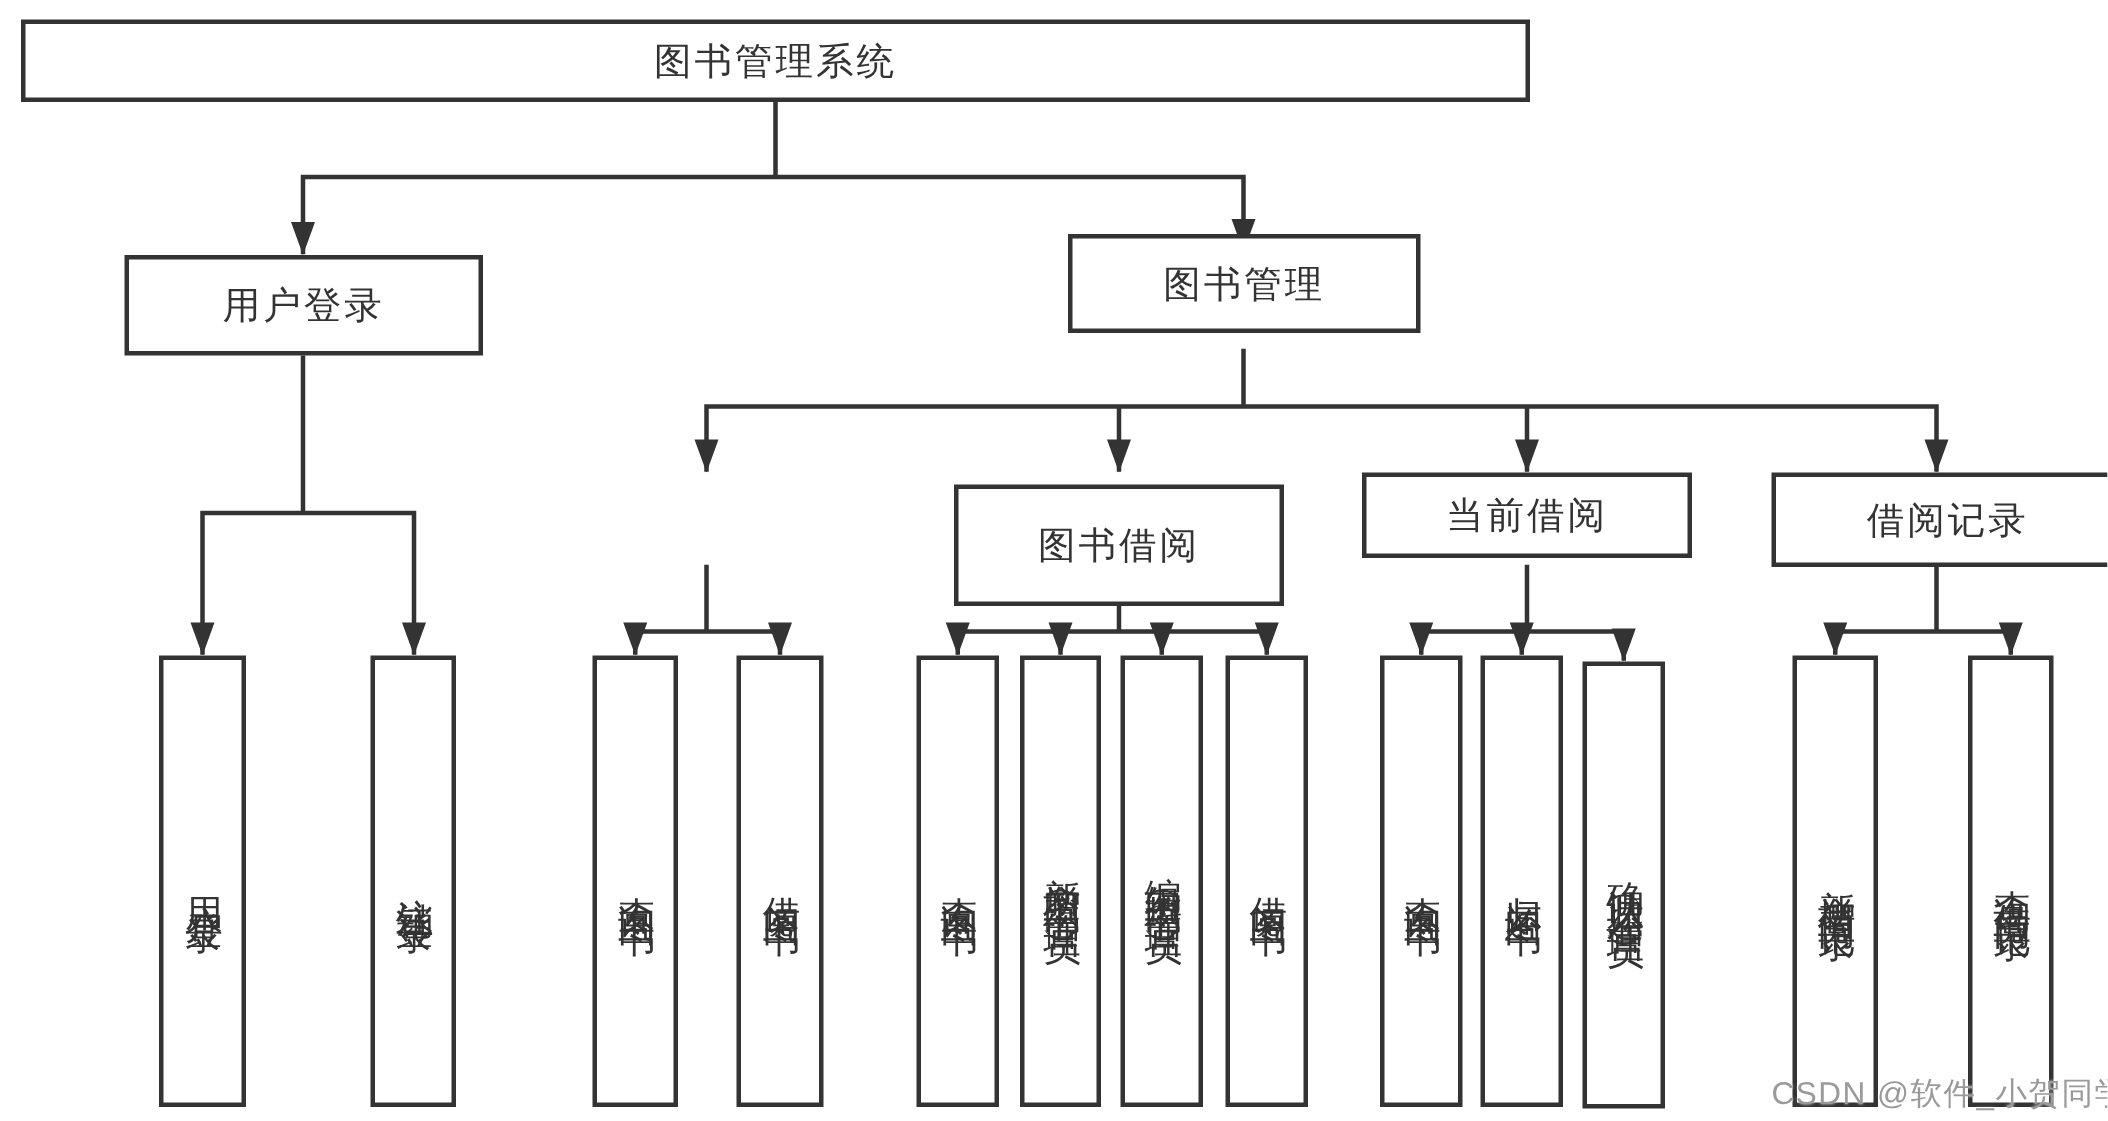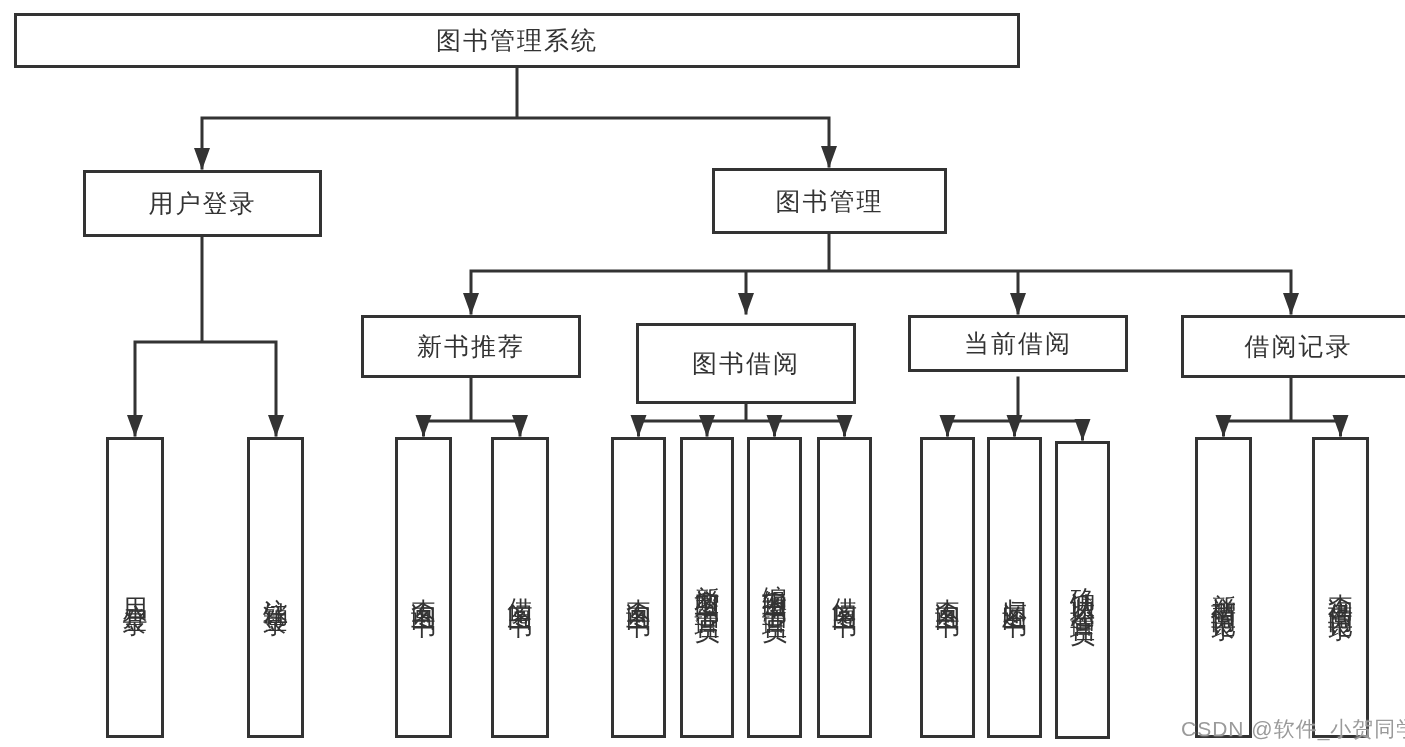--- a/index.html
+++ b/index.html
@@ -114,27 +114,24 @@
       M1332.5 415 L1348.5 415 L1340.5 437 Z"></path>
   </svg>
 
   <div class="node h" style="left:14px; top:13px; width:1006px; height:55px;">
     <span>图书管理系统</span>
   </div>
 
   <div class="node h" style="left:83px; top:170px; width:239px; height:67px;">
     <span>用户登录</span>
   </div>
-  <div class="node h" style="left:712px; top:168px; width:235px; height:66px;">
+  <div class="node h" style="left:712px; top:156px; width:235px; height:66px;">
     <span>图书管理</span>
   </div>
 
-  <div class="node h" style="left:361px; top:315px; width:220px; height:63px;">
-    <span>新书推荐</span>
-  </div>
   <div class="node h" style="left:636px; top:323px; width:220px; height:81px;">
     <span>图书借阅</span>
   </div>
   <div class="node h" style="left:908px; top:315px; width:220px; height:57px;">
     <span>当前借阅</span>
   </div>
   <div class="node h" style="left:1181px; top:315px; width:235px; height:63px;">
     <span>借阅记录</span>
   </div>
 

